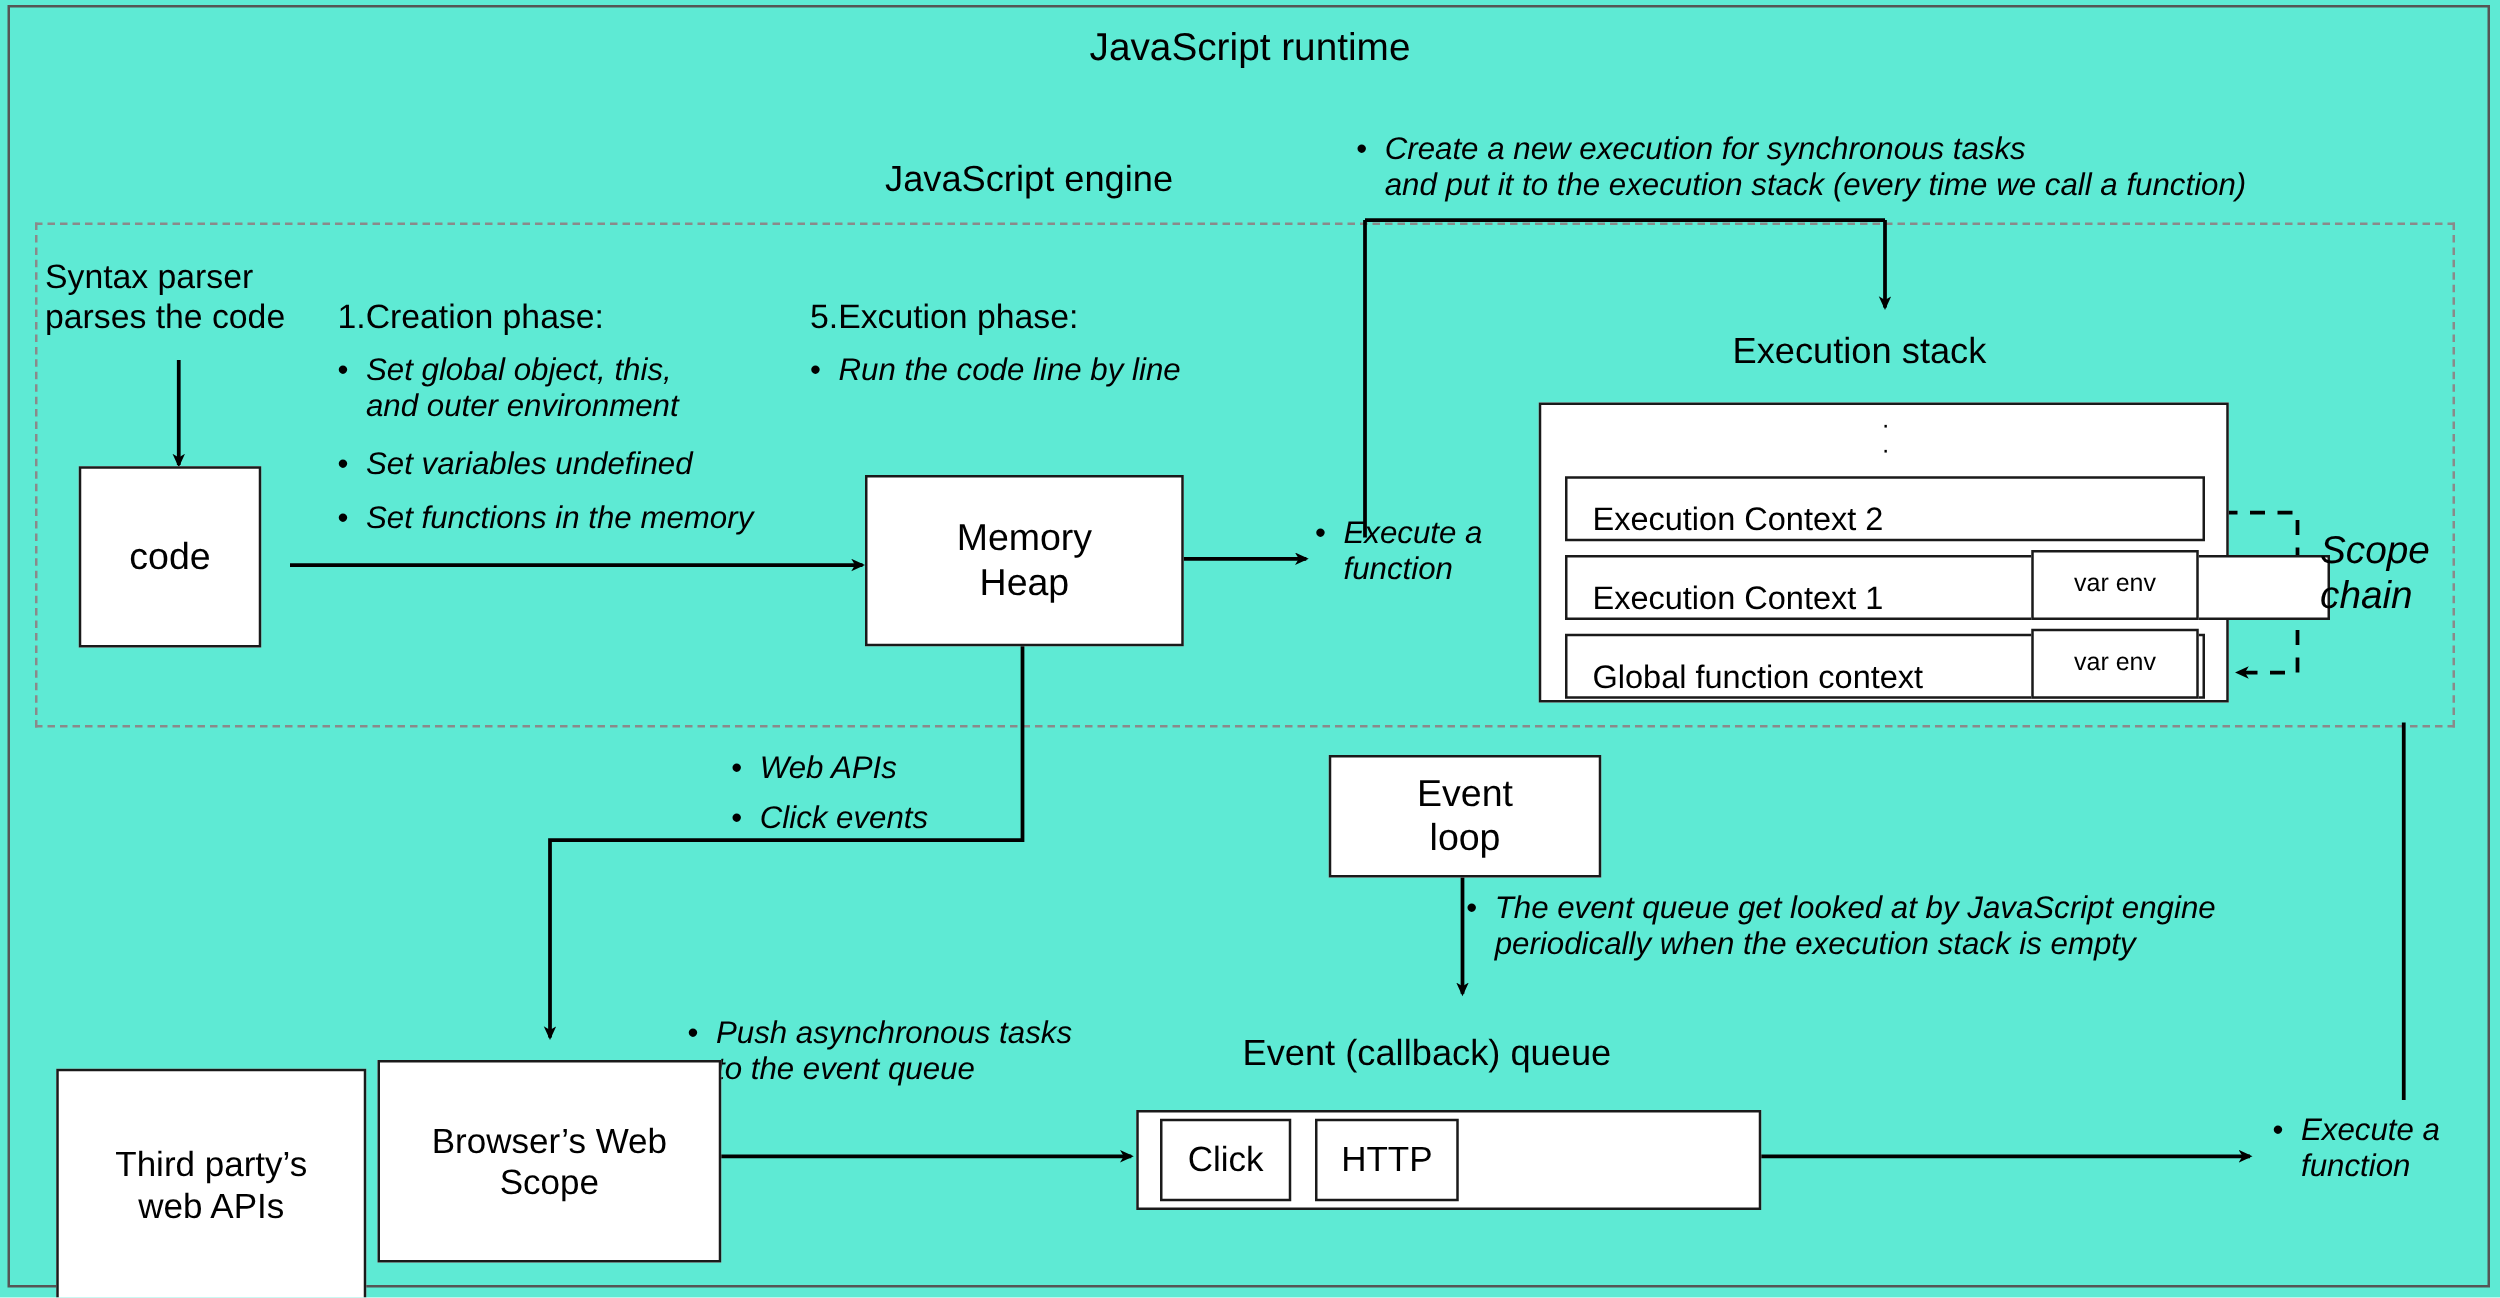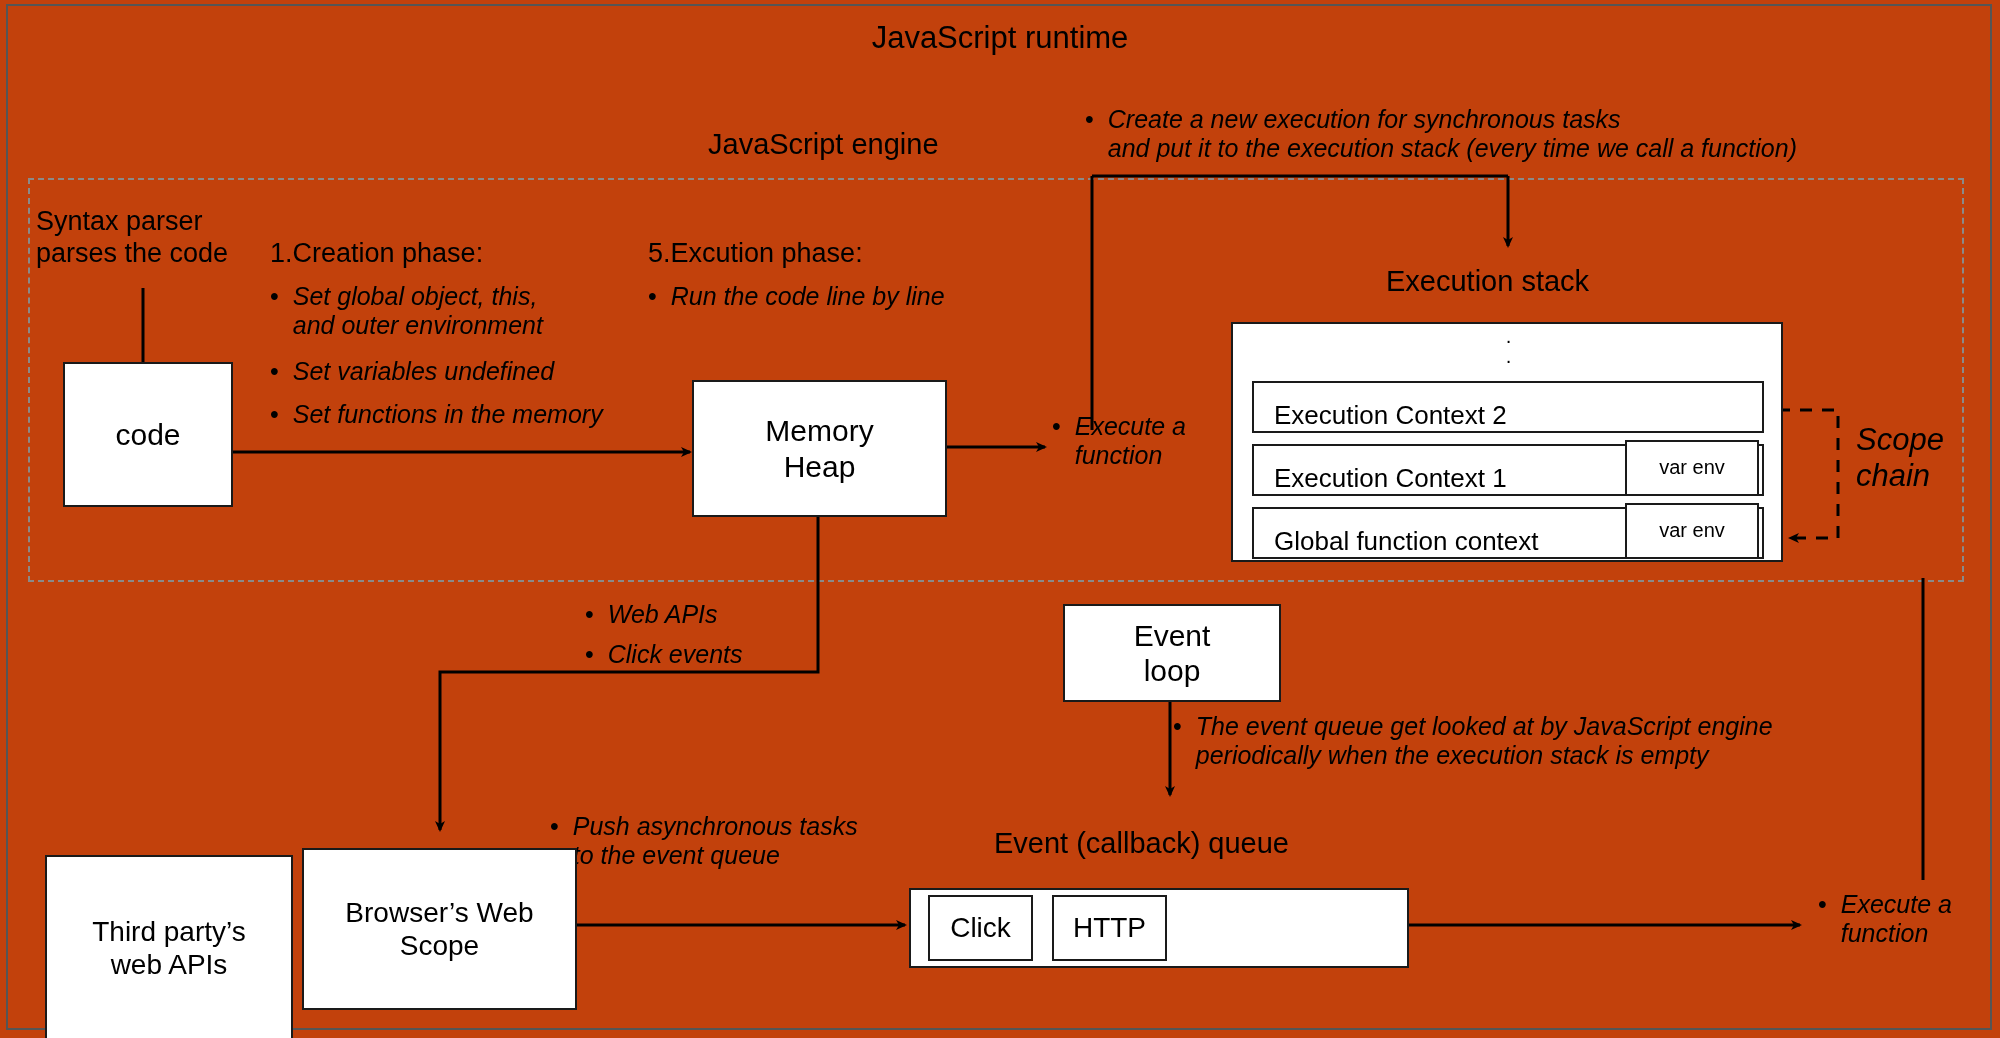--- a/index.html
+++ b/index.html
@@ -8,21 +8,21 @@
     background: #ffffff;
   }
   body {
     font-family: "Liberation Sans", sans-serif;
     color: #000000;
   }
   #stage {
     position: relative;
     width: 2000px;
     height: 1038px;
-    background: #c2410c;
+    background: #5eead4;
     overflow: hidden;
   }
   
   .runtime-frame {
     position: absolute;
     left: 6px;
     top: 4px;
     width: 1986px;
     height: 1026px;
     border: 2px solid #555;
@@ -153,21 +153,21 @@
     <span class="bullet-dot">•</span>
     <span class="bullet-text">Set functions in the memory</span>
   </div>
 
   <div class="txt plain" style="left:648px; top:238px;">5.Excution phase:</div>
   <div class="bullet-row" style="left:648px; top:282px; width:380px;">
     <span class="bullet-dot">•</span>
     <span class="bullet-text">Run the code line by line</span>
   </div>
 
-  <div class="box" style="left:63px; top:362px; width:170px; height:145px;">
+  <div class="box" style="left:63px; top:373px; width:146px; height:145px;">
     <span>code</span>
   </div>
 
   <div class="box" style="left:692px; top:380px; width:255px; height:137px; white-space:pre-line;">
     <span>Memory
 Heap</span>
   </div>
 
   <div class="bullet-row" style="left:1052px; top:412px; width:190px;">
     <span class="bullet-dot">•</span>
@@ -185,21 +185,21 @@
 
   <div class="box" style="left:1231px; top:322px; width:552px; height:240px; display:block;">
     <div class="txt small" style="left:0; top:6px; width:552px; text-align:center; line-height:1.0; letter-spacing:1px;">·
 ·</div>
   </div>
 
   <div class="box sm" style="left:1252px; top:381px; width:512px; height:52px; justify-content:flex-start; padding-left:20px;">
     <span>Execution Context 2</span>
   </div>
 
-  <div class="box sm" style="left:1252px; top:444px; width:512px; height:52px; justify-content:flex-start; padding-left:20px;">
+  <div class="box sm" style="left:1252px; top:444px; width:612px; height:52px; justify-content:flex-start; padding-left:20px;">
     <span>Execution Context 1</span>
   </div>
   <div class="box xs" style="left:1625px; top:440px; width:134px; height:56px;">
     <span>var env</span>
   </div>
 
   <div class="box sm" style="left:1252px; top:507px; width:512px; height:52px; justify-content:flex-start; padding-left:20px;">
     <span>Global function context</span>
   </div>
   <div class="box xs" style="left:1625px; top:503px; width:134px; height:56px;">

